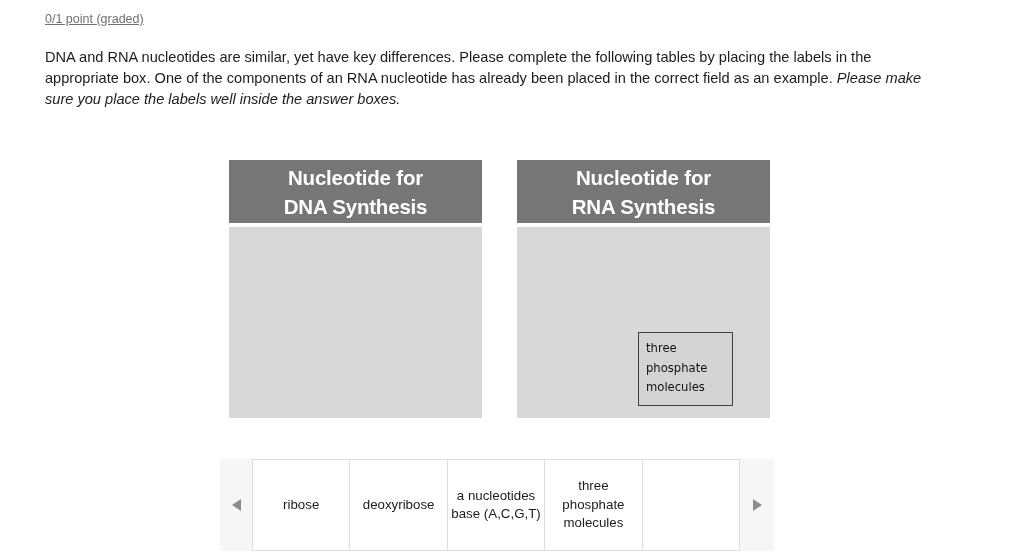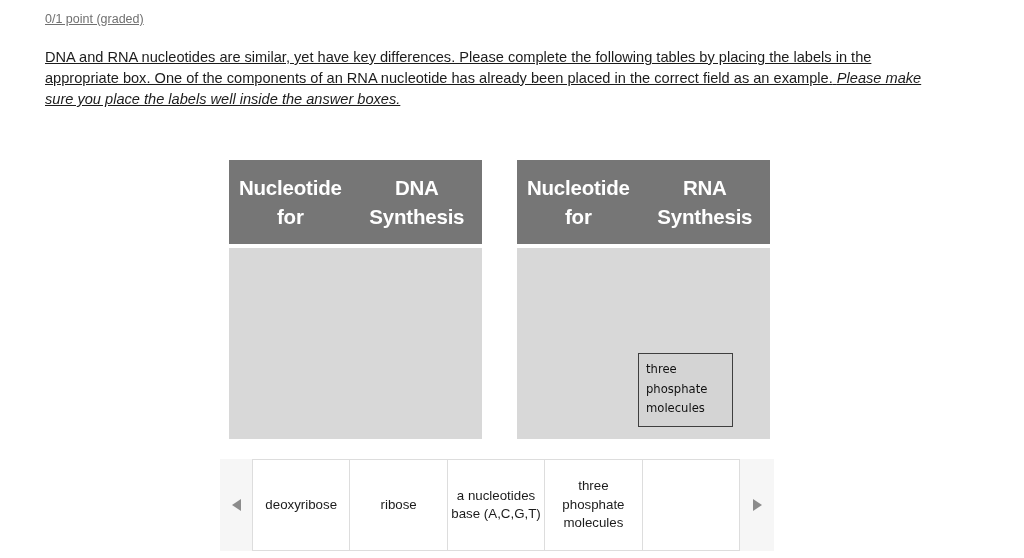--- a/index.html
+++ b/index.html
@@ -38,21 +38,20 @@
     margin-top: 11px;
     line-height: 16px;
     text-decoration: underline;
   }
   .question-prompt {
     font-size: 14.6px;
     line-height: 21px;
     color: #1c1c1c;
     margin-top: 20px;
     width: 898px;
-    text-decoration: underline;
   }
   .question-prompt .emphasis {
     font-style: italic;
   }
 
   
   .dropzones {
     position: absolute;
     left: 229px;
     top: 160px;
@@ -63,23 +62,23 @@
     position: absolute;
     top: 0;
     width: 253px;
   }
   .dz-col.dna { left: 0px; }
   .dz-col.rna { left: 288px; }
 
   .dz-header {
     background: #767676;
     color: #ffffff;
-    height: 84px;
-    display: flex;
-    flex-direction: row;
+    height: 63px;
+    display: flex;
+    flex-direction: column;
     align-items: center;
     justify-content: center;
     font-size: 20.5px;
     font-weight: bold;
     line-height: 29px;
     letter-spacing: -0.2px;
     text-align: center;
   }
   .dz-body {
     margin-top: 4px;
@@ -191,22 +190,22 @@
 
 </div>
 
 <div class="label-bank">
 
   <div class="bank-arrow left">
     <span class="tri left"></span>
   </div>
 
   <div class="bank-track">
+    <div class="bank-cell">ribose</div>
     <div class="bank-cell">deoxyribose</div>
-    <div class="bank-cell">ribose</div>
     <div class="bank-cell">a nucleotides base (A,C,G,T)</div>
     <div class="bank-cell">three phosphate molecules</div>
     <div class="bank-cell empty"></div>
   </div>
 
   <div class="bank-arrow right">
     <span class="tri right"></span>
   </div>
 
 </div>

